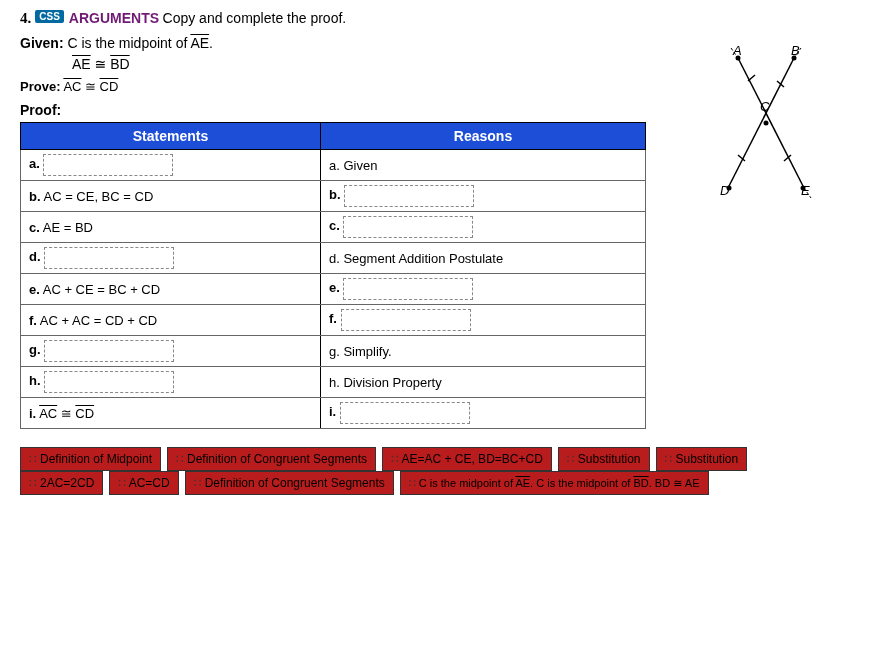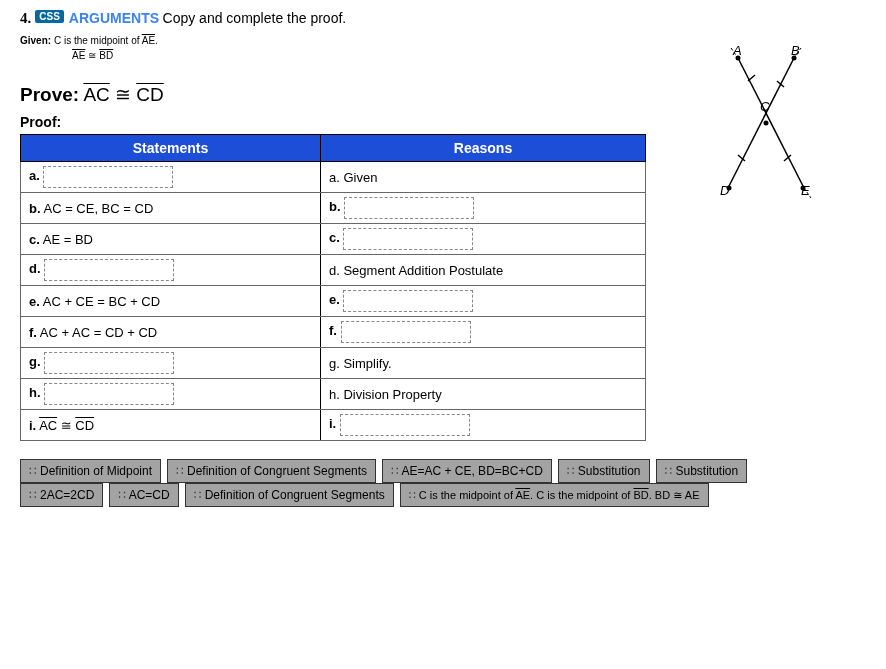--- a/index.html
+++ b/index.html
@@ -29,50 +29,50 @@
       color: white;
       font-size: 10px;
       font-weight: bold;
       padding: 1px 4px;
       border-radius: 2px;
       margin-right: 5px;
       font-family: Arial, sans-serif;
     }
     .arguments-label {
       font-weight: bold;
-      color: #3b82f6;
+      color: #701a75;
       font-family: Arial, sans-serif;
     }
     .problem-text {
       font-family: Arial, sans-serif;
       font-size: 14px;
       text-align: right;
     }
     .content-area {
       display: flex;
       gap: 20px;
     }
     .left-area {
       flex: 1;
     }
     .given-section {
-      margin-bottom: 20px;
-      font-family: Arial, sans-serif;
-      font-size: 10px;
+      margin-bottom: 4px;
+      font-family: Arial, sans-serif;
+      font-size: 14px;
     }
     .given-section p {
       line-height: 1.5;
     }
     .overline {
       text-decoration: overline;
     }
     .prove-section {
       margin-bottom: 8px;
       font-family: Arial, sans-serif;
-      font-size: 19px;
+      font-size: 13px;
     }
     .proof-label {
       font-weight: bold;
       font-size: 14px;
       margin-bottom: 4px;
       font-family: Arial, sans-serif;
     }
     .proof-table {
       border-collapse: collapse;
       width: 100%;
@@ -124,21 +124,21 @@
       flex-wrap: wrap;
       gap: 6px;
       padding: 0 0;
     }
     .answer-tile {
       border: 1.5px solid #333;
       padding: 4px 8px;
       font-size: 12px;
       font-family: Arial, sans-serif;
       cursor: pointer;
-      background: #a3a3a3;
+      background: #b91c1c;
       white-space: nowrap;
     }
     .answer-tile::before {
       content: '∷ ';
       color: #333;
     }
     .row-label {
       font-weight: bold;
     }
   </style>

